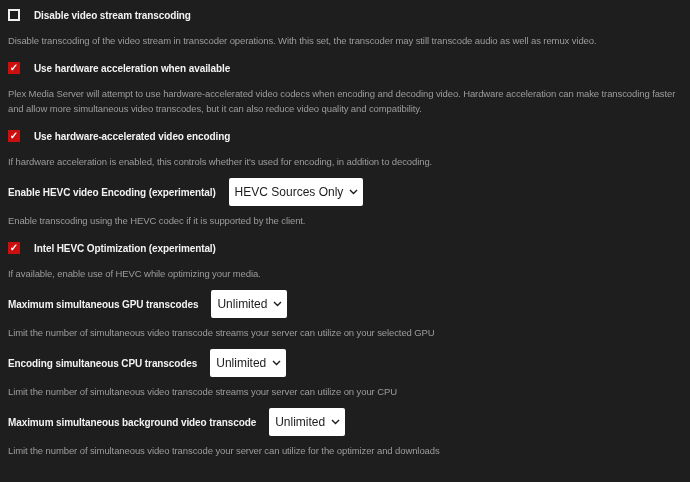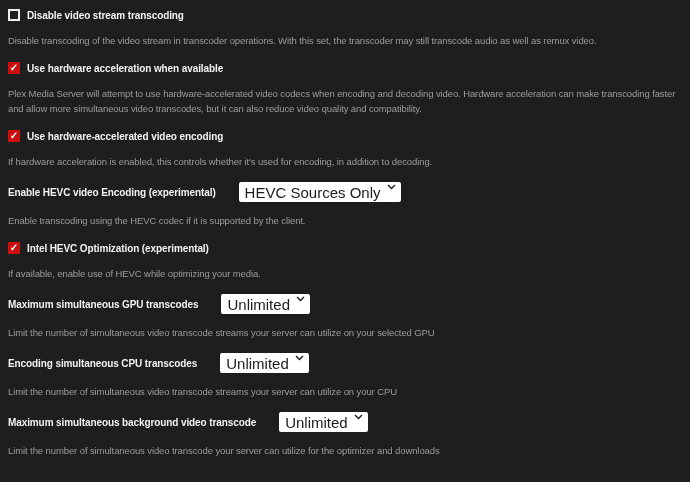--- a/index.html
+++ b/index.html
@@ -13,45 +13,45 @@
   }
   * { box-sizing: border-box; }
   html, body { margin: 0; padding: 0; }
   body {
     width: 690px; height: 482px; overflow: hidden;
     background: var(--page-bg);
     font-family: "Liberation Sans", sans-serif;
     padding: 8px 8px 0 8px;
   }
   .section { margin-bottom: 13px; }
-  .row { display: flex; align-items: center; gap: 7px; height: 14px; }
-  .row.select-row { height: 20px; gap: 23px; }
+  .row { display: flex; align-items: center; gap: 14px; height: 14px; }
+  .row.select-row { height: 20px; gap: 13px; }
   .label {
     font-size: 10px; font-weight: 700; color: var(--label-color);
     letter-spacing: -0.1px; white-space: nowrap;
   }
   .desc {
     margin-top: 11px; font-size: 9.5px; letter-spacing: -0.1px;
     line-height: 15px; color: var(--desc-color); max-width: 674px;
   }
   .checkbox {
     width: 12px; height: 12px; flex: 0 0 12px;
     border: 2px solid var(--uncheck-border); background: transparent;
     display: flex; align-items: center; justify-content: center;
     cursor: pointer;
   }
   .checkbox.checked { border: none; background: var(--check-bg); }
   .checkbox .check {
     color: #ffffff; font-size: 10px; font-weight: 700; line-height: 1;
     transform: translateY(-0.5px);
   }
   .select {
-    display: inline-flex; align-items: flex-start; gap: 6px;
+    display: inline-flex; align-items: center; gap: 6px;
     background: var(--select-bg); color: var(--select-text);
-    font-size: 15px; padding: 2px 5px 2px 6px; height: 20px;
+    font-size: 12px; padding: 2px 5px 2px 6px; height: 28px;
     border-radius: 2px; cursor: pointer; white-space: nowrap;
   }
   .select .chev { display: flex; align-items: center; }
 </style>
 </head>
 <body>
 
 <div id="settings-list">
   <div class="section">
     <div class="row">

